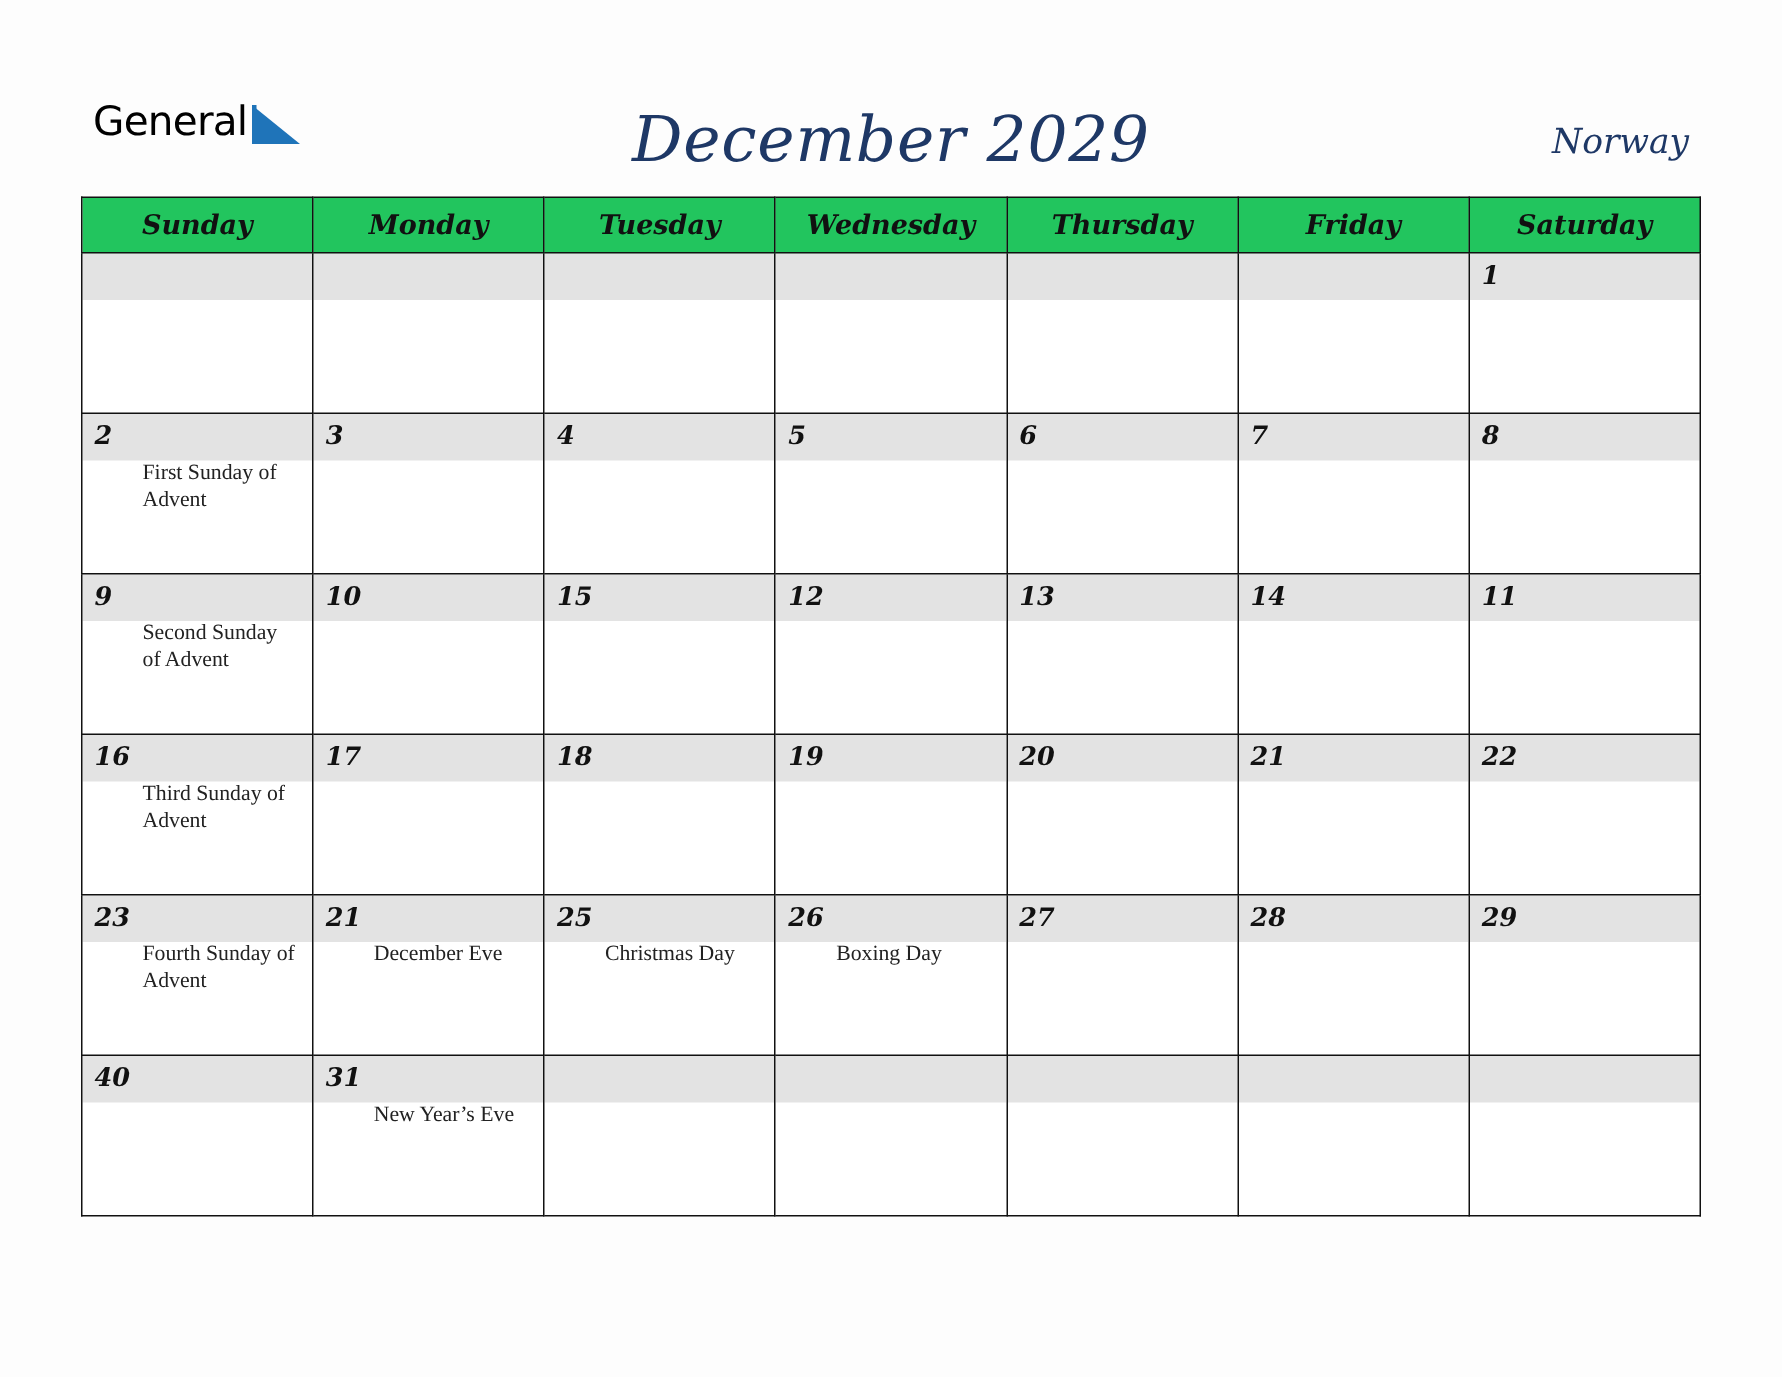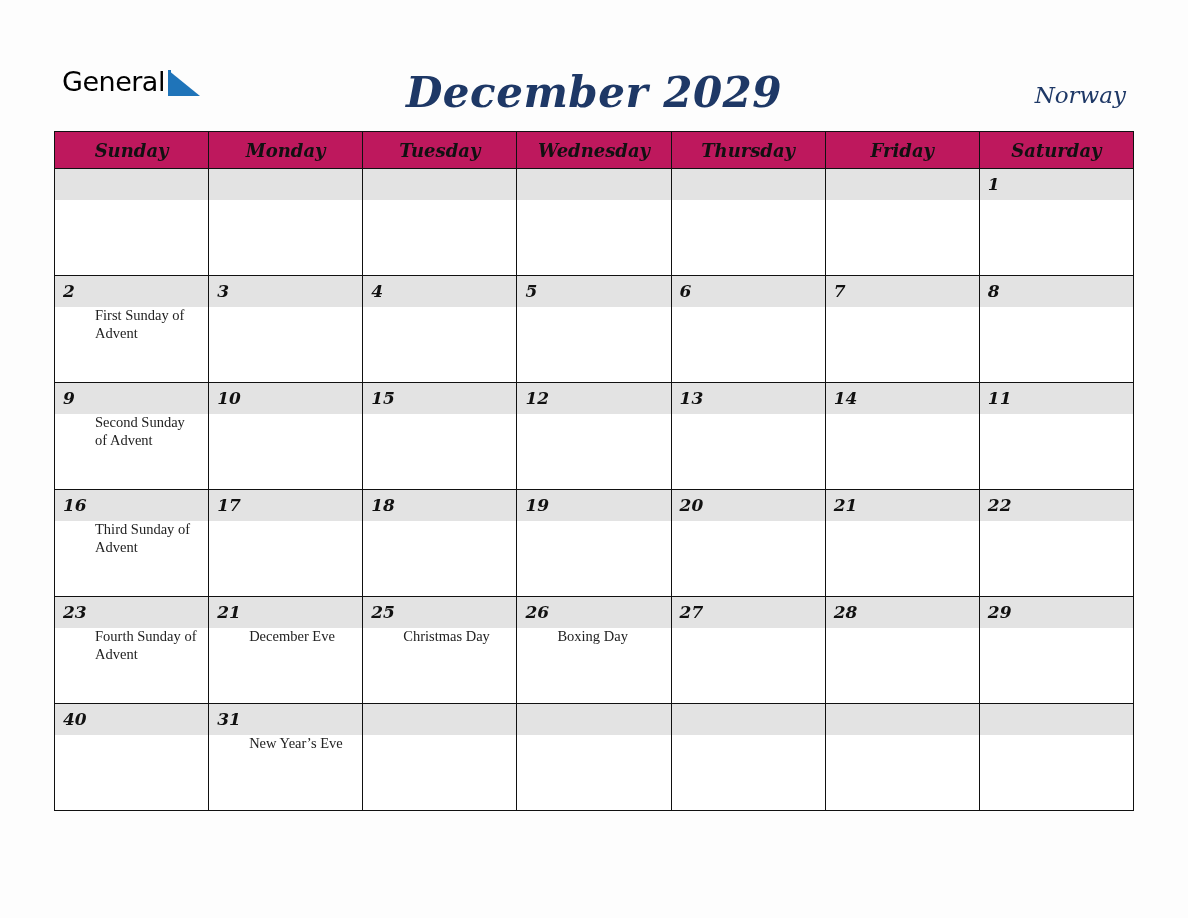--- a/index.html
+++ b/index.html
@@ -2,25 +2,25 @@
 <html><head>
   <meta charset="utf-8">
   <style>
     html, body { margin: 0; padding: 0; background: #fdfdfd; }
     body { width: 1188px; height: 918px; position: relative; overflow: hidden; font-family: "Liberation Sans", sans-serif; }
     .logo { position: absolute; left: 62px; top: 66px; width: 150px; height: 60px; }
     .logo-general { position: absolute; left: 0; top: 0; font-family: "DejaVu Sans", sans-serif; font-size: 27px; color: #000000; letter-spacing: -0.5px; }
     .logo-blue { position: absolute; left: 82px; top: 25px; font-family: "DejaVu Sans", sans-serif; font-size: 23px; color: #737373; letter-spacing: -0.5px; margin-top: 45px; }
     .logo-tri { position: absolute; left: 106px; top: 4px; width: 0; height: 0; border-bottom: 26px solid #1f74b9; border-right: 32px solid transparent; }
     .logo-tri-stem { position: absolute; left: 106px; top: 4px; width: 3px; height: 26px; background: #1f74b9; }
-    .title { position: absolute; left: 0; width: 1188px; top: 68px; text-align: center; font-family: "DejaVu Serif", serif; font-style: italic; font-weight: bold; font-size: 42px; color: #1e3866; letter-spacing: 0.5px; }
+    .title { position: absolute; left: 0; width: 1188px; top: 68px; text-align: center; font-family: "DejaVu Serif", serif; font-style: italic; font-weight: normal; font-size: 42px; color: #1e3866; letter-spacing: 0.5px; }
     .country { position: absolute; right: 62px; top: 82px; font-family: "DejaVu Serif", serif; font-style: italic; font-weight: normal; font-size: 23px; color: #1e3866; }
     .cal { position: absolute; left: 54px; top: 131px; width: 1080px; border-collapse: collapse; table-layout: fixed; }
     .cal th, .cal td { border: 1.5px solid #111; padding: 0; }
-    .cal th { height: 36px; background: #be185d; font-family: "DejaVu Serif", serif; font-style: italic; font-weight: bold; font-size: 18px; color: #111; text-align: center; margin-left: 40px; }
+    .cal th { height: 36px; background: #22c55e; font-family: "DejaVu Serif", serif; font-style: italic; font-weight: bold; font-size: 18px; color: #111; text-align: center; margin-left: 40px; }
     .cal td { height: 106px; vertical-align: top; background: #fff; }
     .date-strip { height: 31px; background: #e3e3e3; padding-left: 8px; font-family: "DejaVu Serif", serif; font-style: italic; font-weight: bold; font-size: 17px; line-height: 31px; color: #111; }
     .event { padding: 0 8px; font-family: "Liberation Serif", serif; font-size: 14.5px; line-height: 18px; color: #222; margin-top: -1px; margin-left: 32px; }
   </style>
 </head>
 <body>
 
 <div class="logo">
   <span class="logo-general">General</span>
   <span class="logo-tri-stem"></span>

